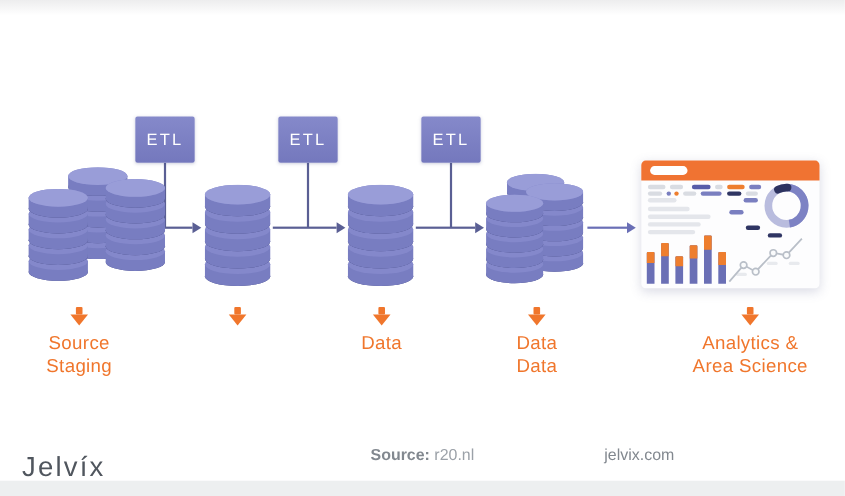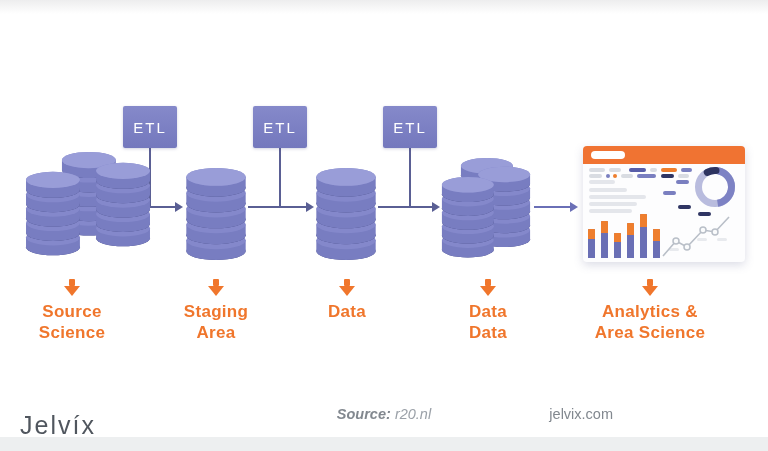--- a/index.html
+++ b/index.html
@@ -27,21 +27,21 @@
 
   
   .db { position:absolute; }
 
   
   .stage-label { position:absolute; top:279px; text-align:center; }
   .down-arrow { width:16px; margin:0 auto 5px auto; }
   .down-arrow .stem { display:block; width:6px; height:7px; background:#f0762c; margin:0 auto; border-radius:1px; }
   .down-arrow .head { display:block; width:0; height:0; margin:0 auto;
     border-left:8px solid transparent; border-right:8px solid transparent; border-top:10px solid #f0762c; }
-  .stage-text { color:#f0762c; font-weight:700; font-size:17px; line-height:21px; letter-spacing:0.3px; }
+  .stage-text { color:#f0762c; font-weight:400; font-size:17px; line-height:21px; letter-spacing:0.3px; }
 
   
   .dash-card { position:absolute; left:583px; top:146px; width:162px; height:116px;
     background:#fdfdfe; border-radius:4px; box-shadow:0 3px 10px rgba(90,95,140,0.22); }
   .dash-header { position:absolute; left:0; top:0; width:162px; height:18px; background:#f07332;
     border-radius:4px 4px 0 0; }
   .dash-logo-pill { position:absolute; left:8px; top:5px; width:34px; height:8px; background:#ffffff; border-radius:4px; }
   .pill { position:absolute; height:4px; border-radius:2px; }
   .pg  { background:#d9dce2; }
   .pgl { background:#e4e6eb; }
@@ -49,21 +49,21 @@
   .pn  { background:#2f3563; }
   .pnp { background:#585da9; }
   .po  { background:#ee7e2e; }
   .mini-bar-chart { position:absolute; left:5px; bottom:4px; height:46px; display:flex; align-items:flex-end; gap:6px; }
   .mini-bar { width:7px; background:#6a6fb5; border-radius:1px 1px 0 0; position:relative; }
   .mini-bar-top { position:absolute; left:0; top:0; width:7px; background:#ee7e2e; border-radius:1px 1px 0 0; }
   .mini-line-chart, .mini-donut { position:absolute; }
 
   
   .logo { position:absolute; left:20px; top:411px; font-size:25px; color:#50565e; letter-spacing:2px; font-weight:400; }
-  .source-line { position:absolute; left:0; top:406px; width:768px; text-align:center; font-size:14.5px;font-style:italic; }
+  .source-line { position:absolute; left:0; top:406px; width:768px; text-align:center; font-size:14.5px; }
   .source-label { color:#82888f; font-weight:700; }
   .source-value { color:#9ba1a8; font-weight:400; }
   .website { position:absolute; right:23px; top:406px; font-size:14.5px; color:#82888f; font-weight:500; }
 </style>
 </head>
 <body>
 
 <div id="canvas">
 
   <svg width="0" height="0" style="position:absolute" aria-hidden="true">
@@ -192,53 +192,49 @@
     </svg>
   </div>
 
   <div class="stage-label" style="left:12px;width:120px">
     <div class="down-arrow">
         <i class="stem"></i>
         <i class="head"></i>
       </div>
     <div class="stage-text">
       <span>Source</span><br>
-      <span>Science</span>
+      <span>Staging</span>
     </div>
   </div>
   <div class="stage-label" style="left:156px;width:120px">
     <div class="down-arrow">
         <i class="stem"></i>
         <i class="head"></i>
       </div>
-    <div class="stage-text">
-      <span>Staging</span><br>
-      <span>Area</span>
-    </div>
   </div>
   <div class="stage-label" style="left:277px;width:140px">
     <div class="down-arrow">
         <i class="stem"></i>
         <i class="head"></i>
       </div>
     <div class="stage-text">
       <span>Data</span><br>
     </div>
   </div>
   <div class="stage-label" style="left:430px;width:116px">
     <div class="down-arrow">
         <i class="stem"></i>
         <i class="head"></i>
       </div>
     <div class="stage-text">
       <span>Data</span><br>
       <span>Data</span>
     </div>
   </div>
-  <div class="stage-label" style="left:568px;width:164px">
+  <div class="stage-label" style="left:600px;width:164px">
     <div class="down-arrow">
         <i class="stem"></i>
         <i class="head"></i>
       </div>
     <div class="stage-text">
       <span>Analytics &amp;</span><br>
       <span>Area Science</span>
     </div>
   </div>
 

